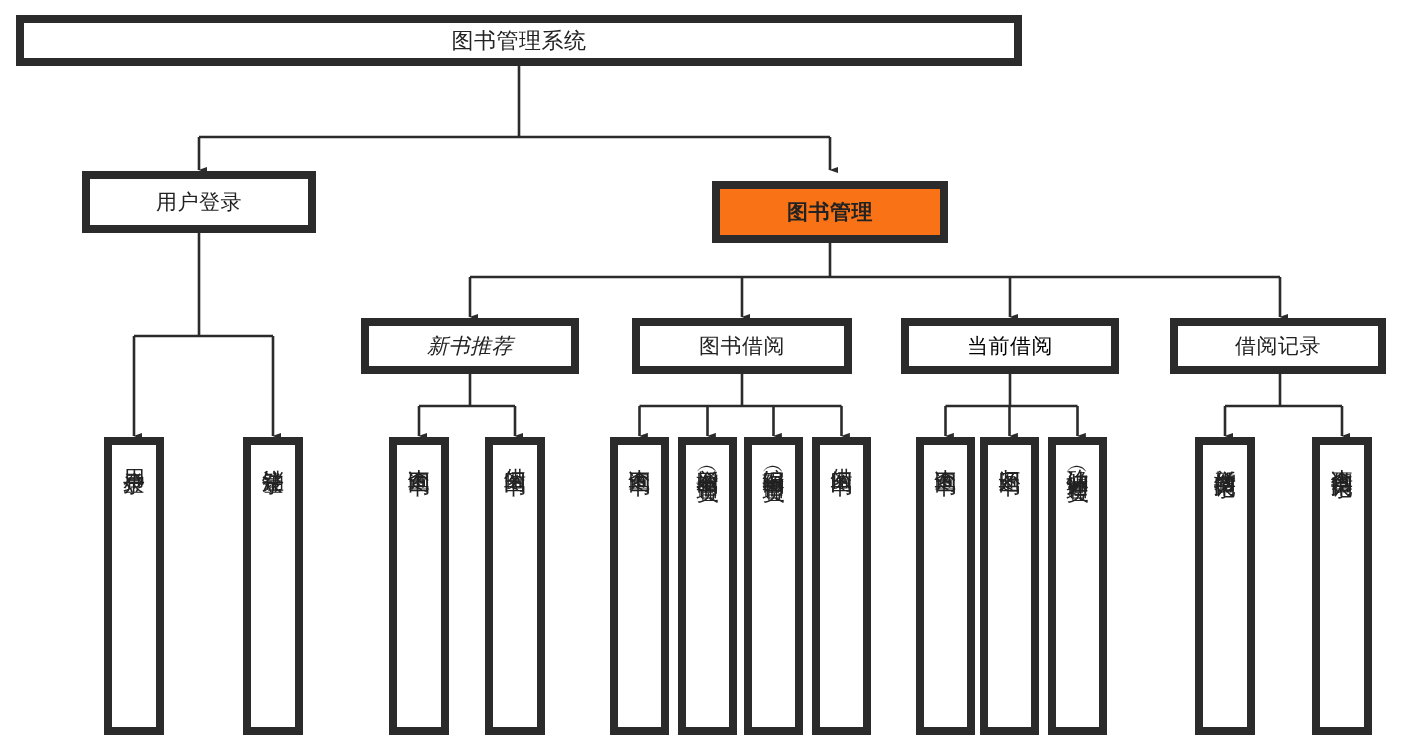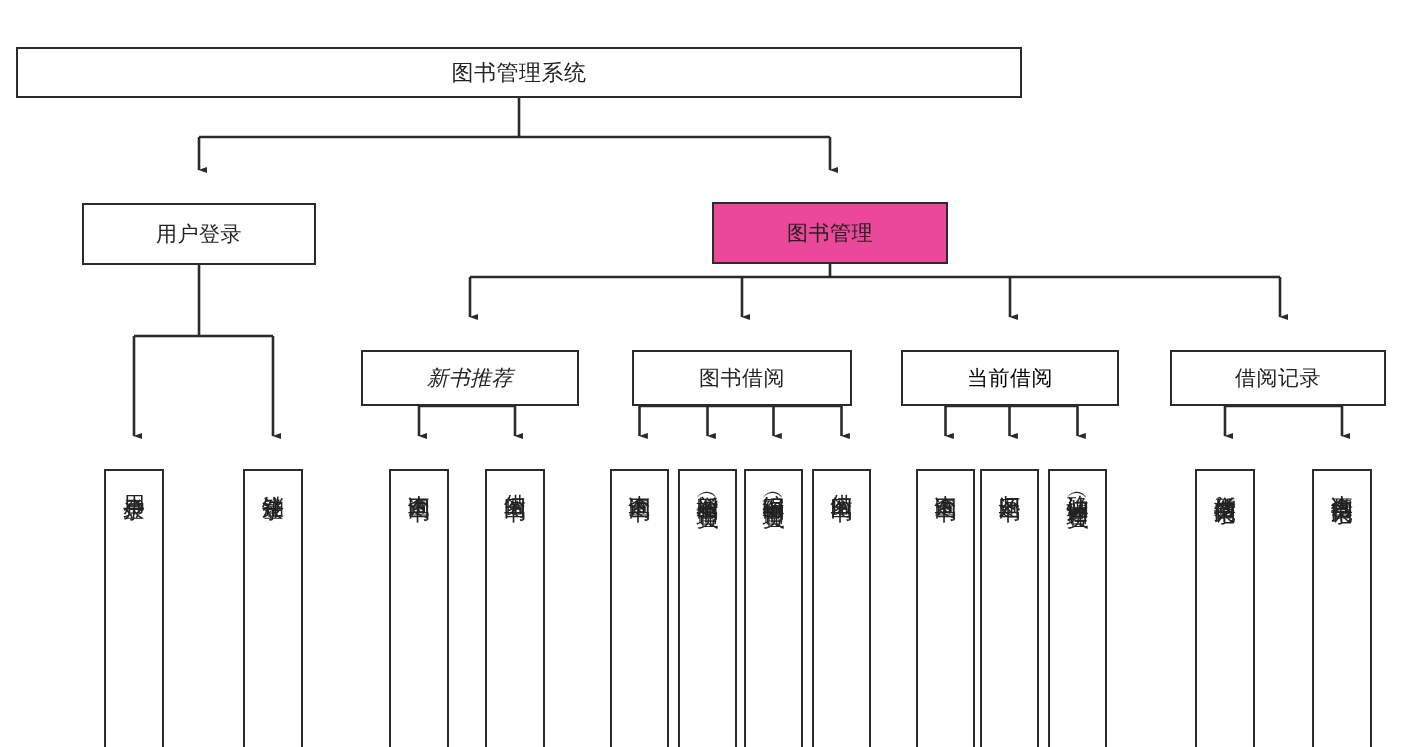--- a/index.html
+++ b/index.html
@@ -19,26 +19,25 @@
     position: absolute;
     left: 0;
     top: 0;
     width: 1405px;
     height: 747px;
   }
   .node {
     position: absolute;
     box-sizing: border-box;
     background: #ffffff;
-    border: 2px solid #8b5cf6;
+    border: 8px solid #8b5cf6;
     display: flex;
     align-items: center;
     justify-content: center;
     color: #222222;
-    margin-top: 32px;
   }
   .node .label {
     display: block;
     text-align: center;
     line-height: 1.18;
     white-space: pre-line;
   }
   .node.horizontal .label {
     font-size: 21px;
     letter-spacing: 0.5px;
@@ -116,21 +115,21 @@
       </g>
   </svg>
 
   <div id="nodes">
       <div class="node horizontal root" style="left: 16px; top: 15px; width: 1006px; height: 51px; border-color: rgb(43, 43, 43); background: rgb(255, 255, 255); color: rgb(34, 34, 34);">
         <span class="label">图书管理系统</span>
       </div>
       <div class="node horizontal" style="left: 82px; top: 171px; width: 234px; height: 62px; border-color: rgb(43, 43, 43); background: rgb(255, 255, 255); color: rgb(34, 34, 34);">
         <span class="label">用户登录</span>
       </div>
-      <div class="node horizontal" style="left: 712px; top: 170px; width: 236px; height: 62px; border-color: rgb(43, 43, 43); background: #ec4899; color: rgb(34, 34, 34);">
+      <div class="node horizontal" style="left: 712px; top: 181px; width: 236px; height: 62px; border-color: rgb(43, 43, 43); background: #f97316; color: rgb(34, 34, 34); font-weight: bold;">
         <span class="label">图书管理</span>
       </div>
       <div class="node horizontal" style="left: 361px; top: 318px; width: 218px; height: 56px; border-color: rgb(43, 43, 43); background: rgb(255, 255, 255); color: rgb(34, 34, 34); font-style: italic;">
         <span class="label">新书推荐</span>
       </div>
       <div class="node horizontal" style="left: 632px; top: 318px; width: 220px; height: 56px; border-color: rgb(43, 43, 43); background: rgb(255, 255, 255); color: rgb(34, 34, 34);">
         <span class="label">图书借阅</span>
       </div>
       <div class="node horizontal" style="left: 901px; top: 318px; width: 218px; height: 56px; border-color: rgb(43, 43, 43); background: rgb(255, 255, 255); color: #000000;">
         <span class="label">当前借阅</span>

